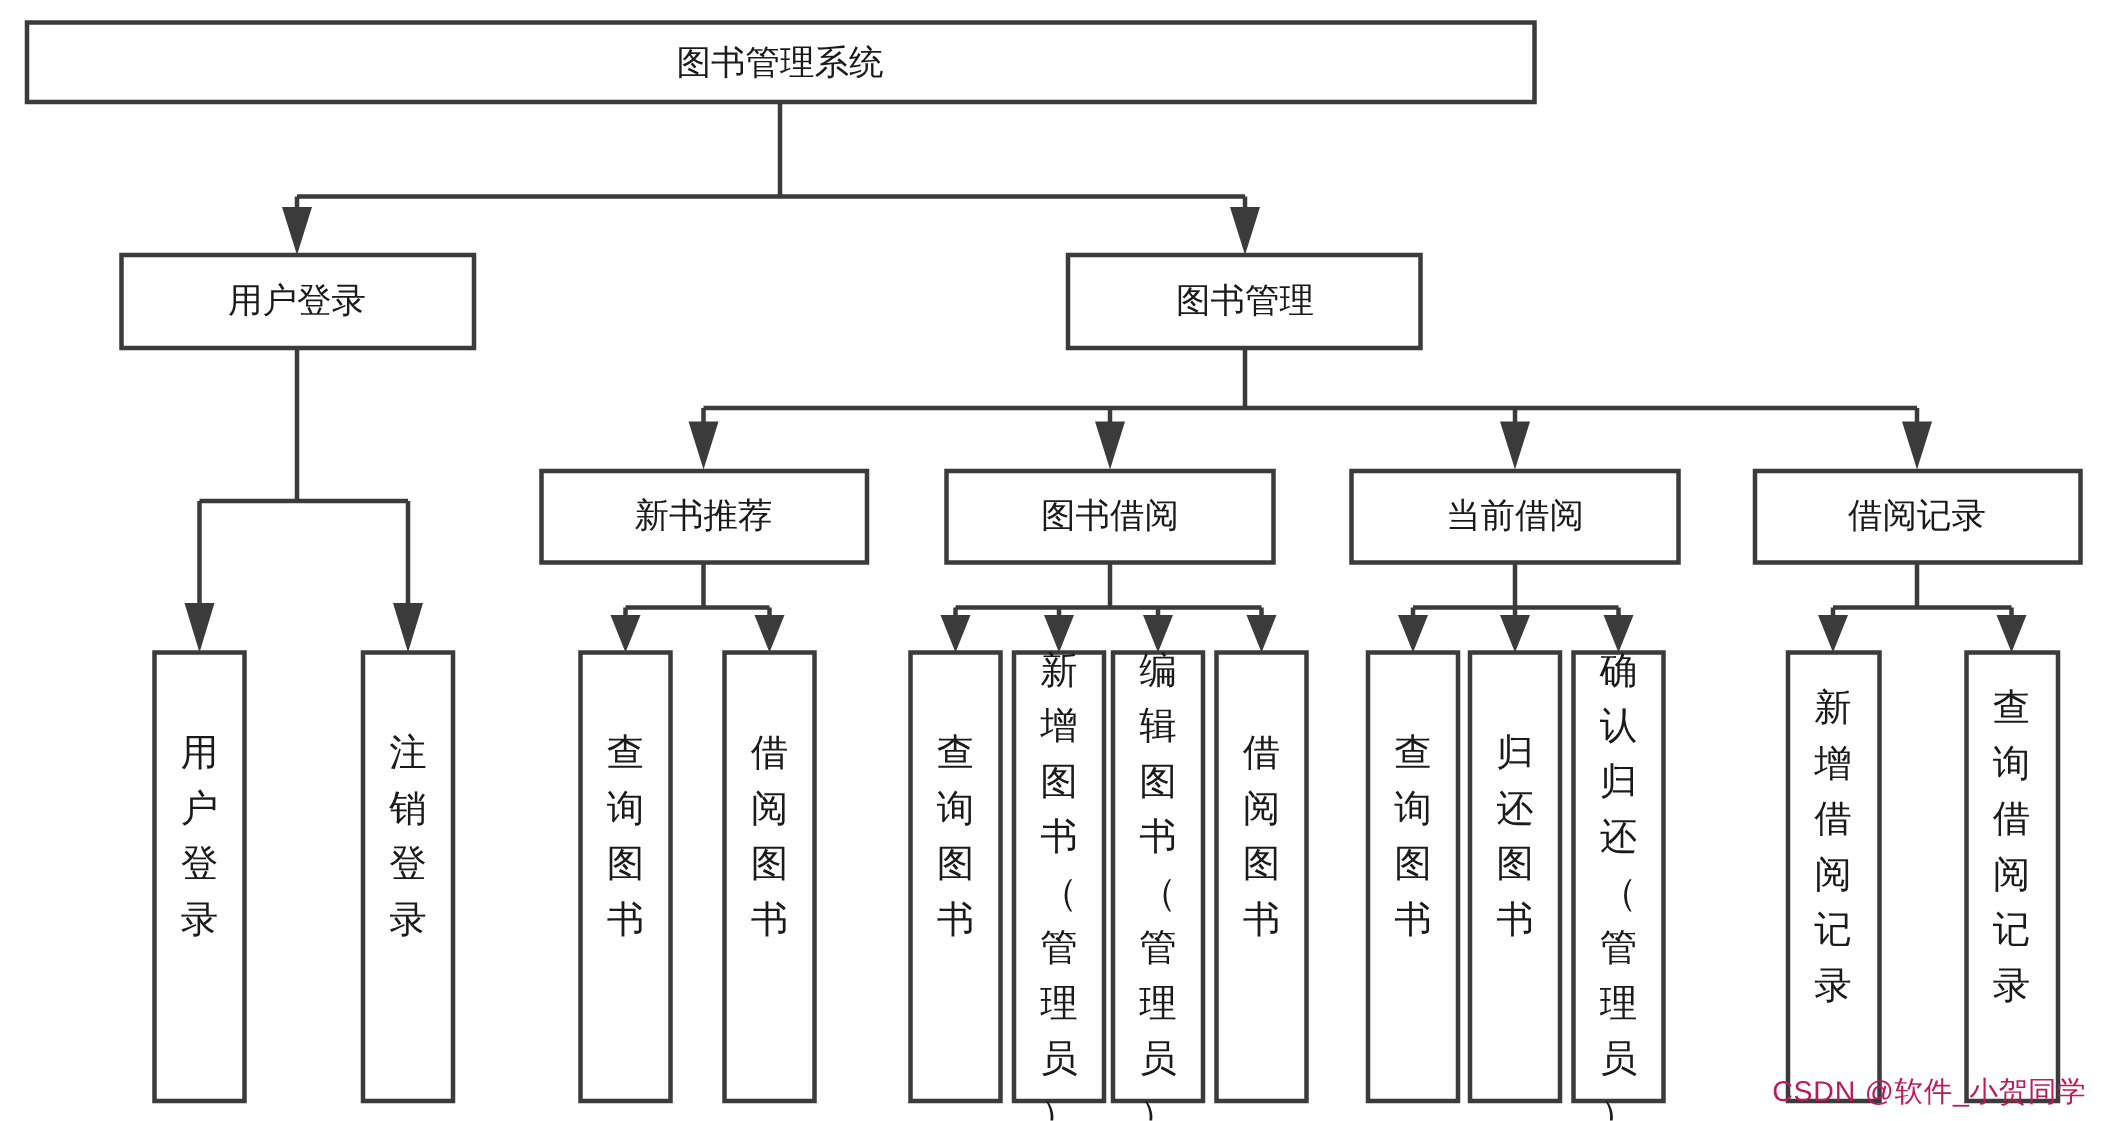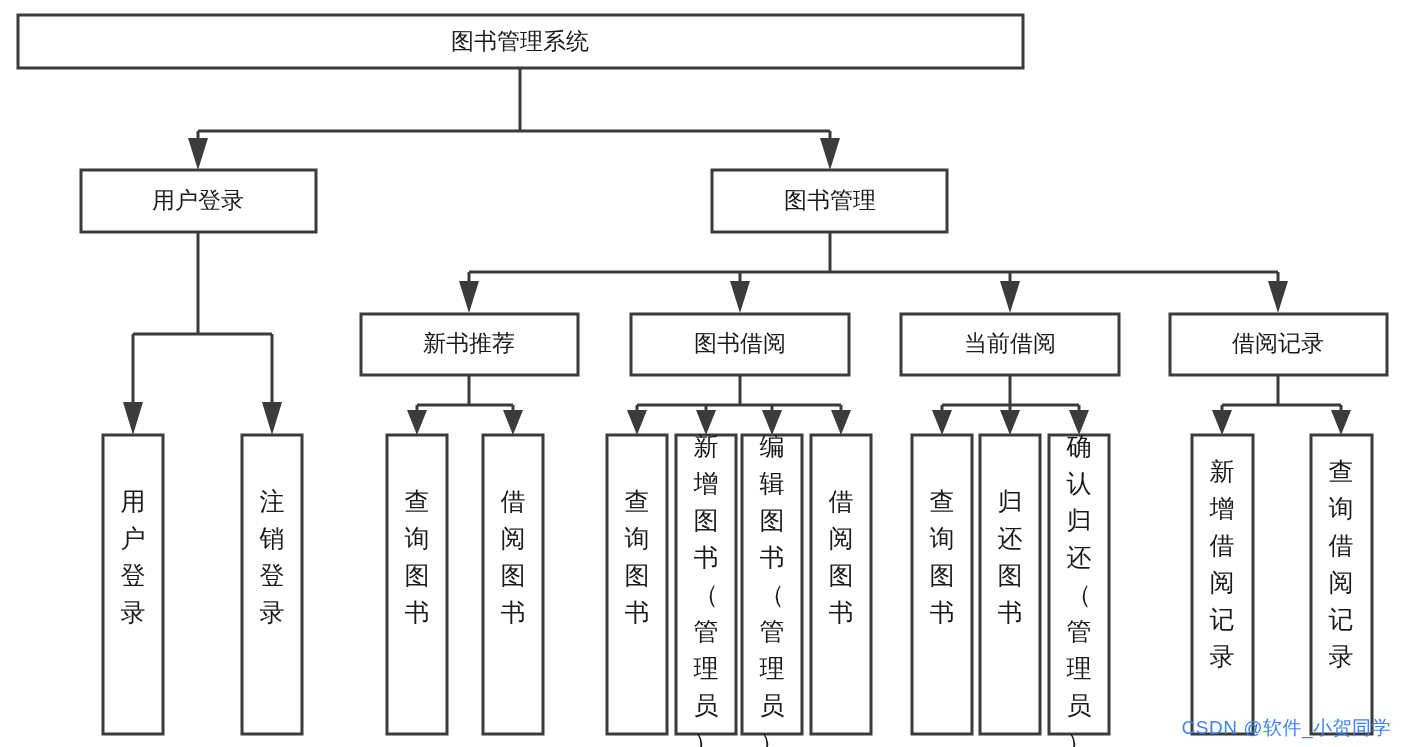--- a/index.html
+++ b/index.html
@@ -54,21 +54,21 @@
     font-size: 25px;
     fill: #1a1a1a;
     text-anchor: middle;
   }
   .watermark {
     position: absolute;
     right: 14px;
     bottom: 6px;
     font-family: "Liberation Sans", sans-serif;
     font-size: 19px;
-    color: #3b82f6;
+    color: #be185d;
     white-space: nowrap;
     letter-spacing: 0.5px;
   }
 </style>
 </head>
 <body>
 
 <div id="diagram-root">
 
   <svg id="tree-svg" viewBox="0 0 1405 747">

